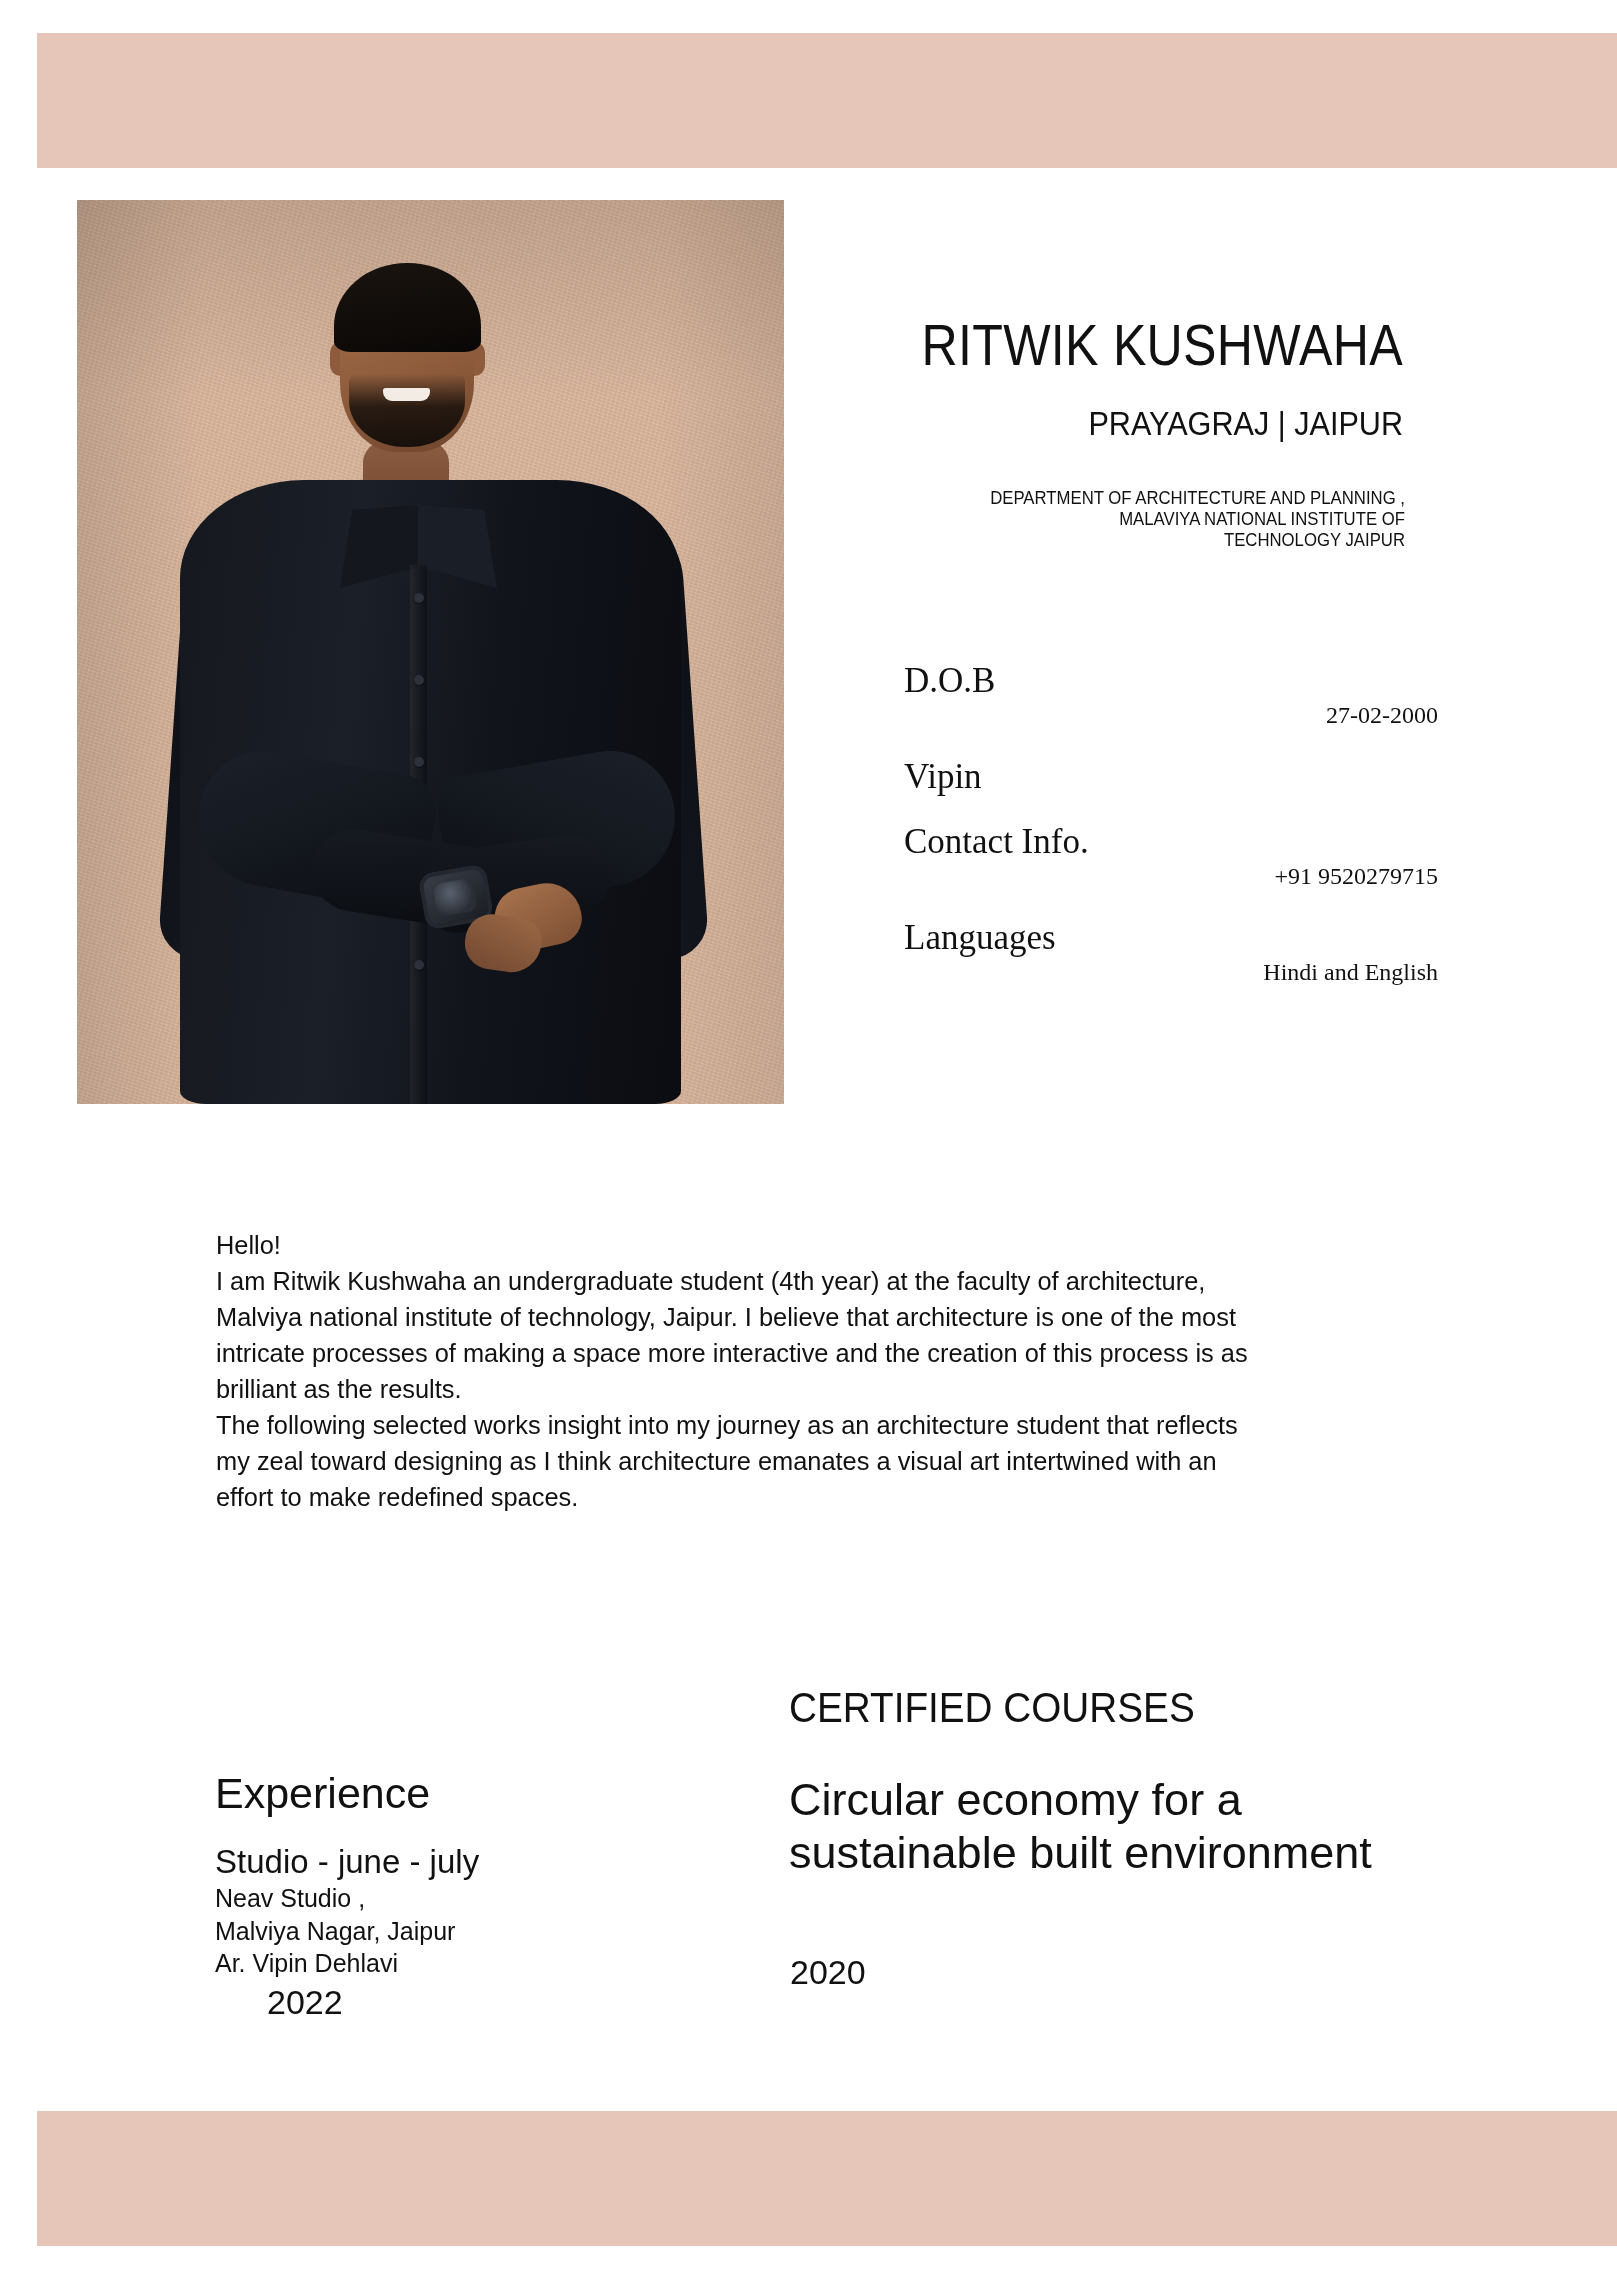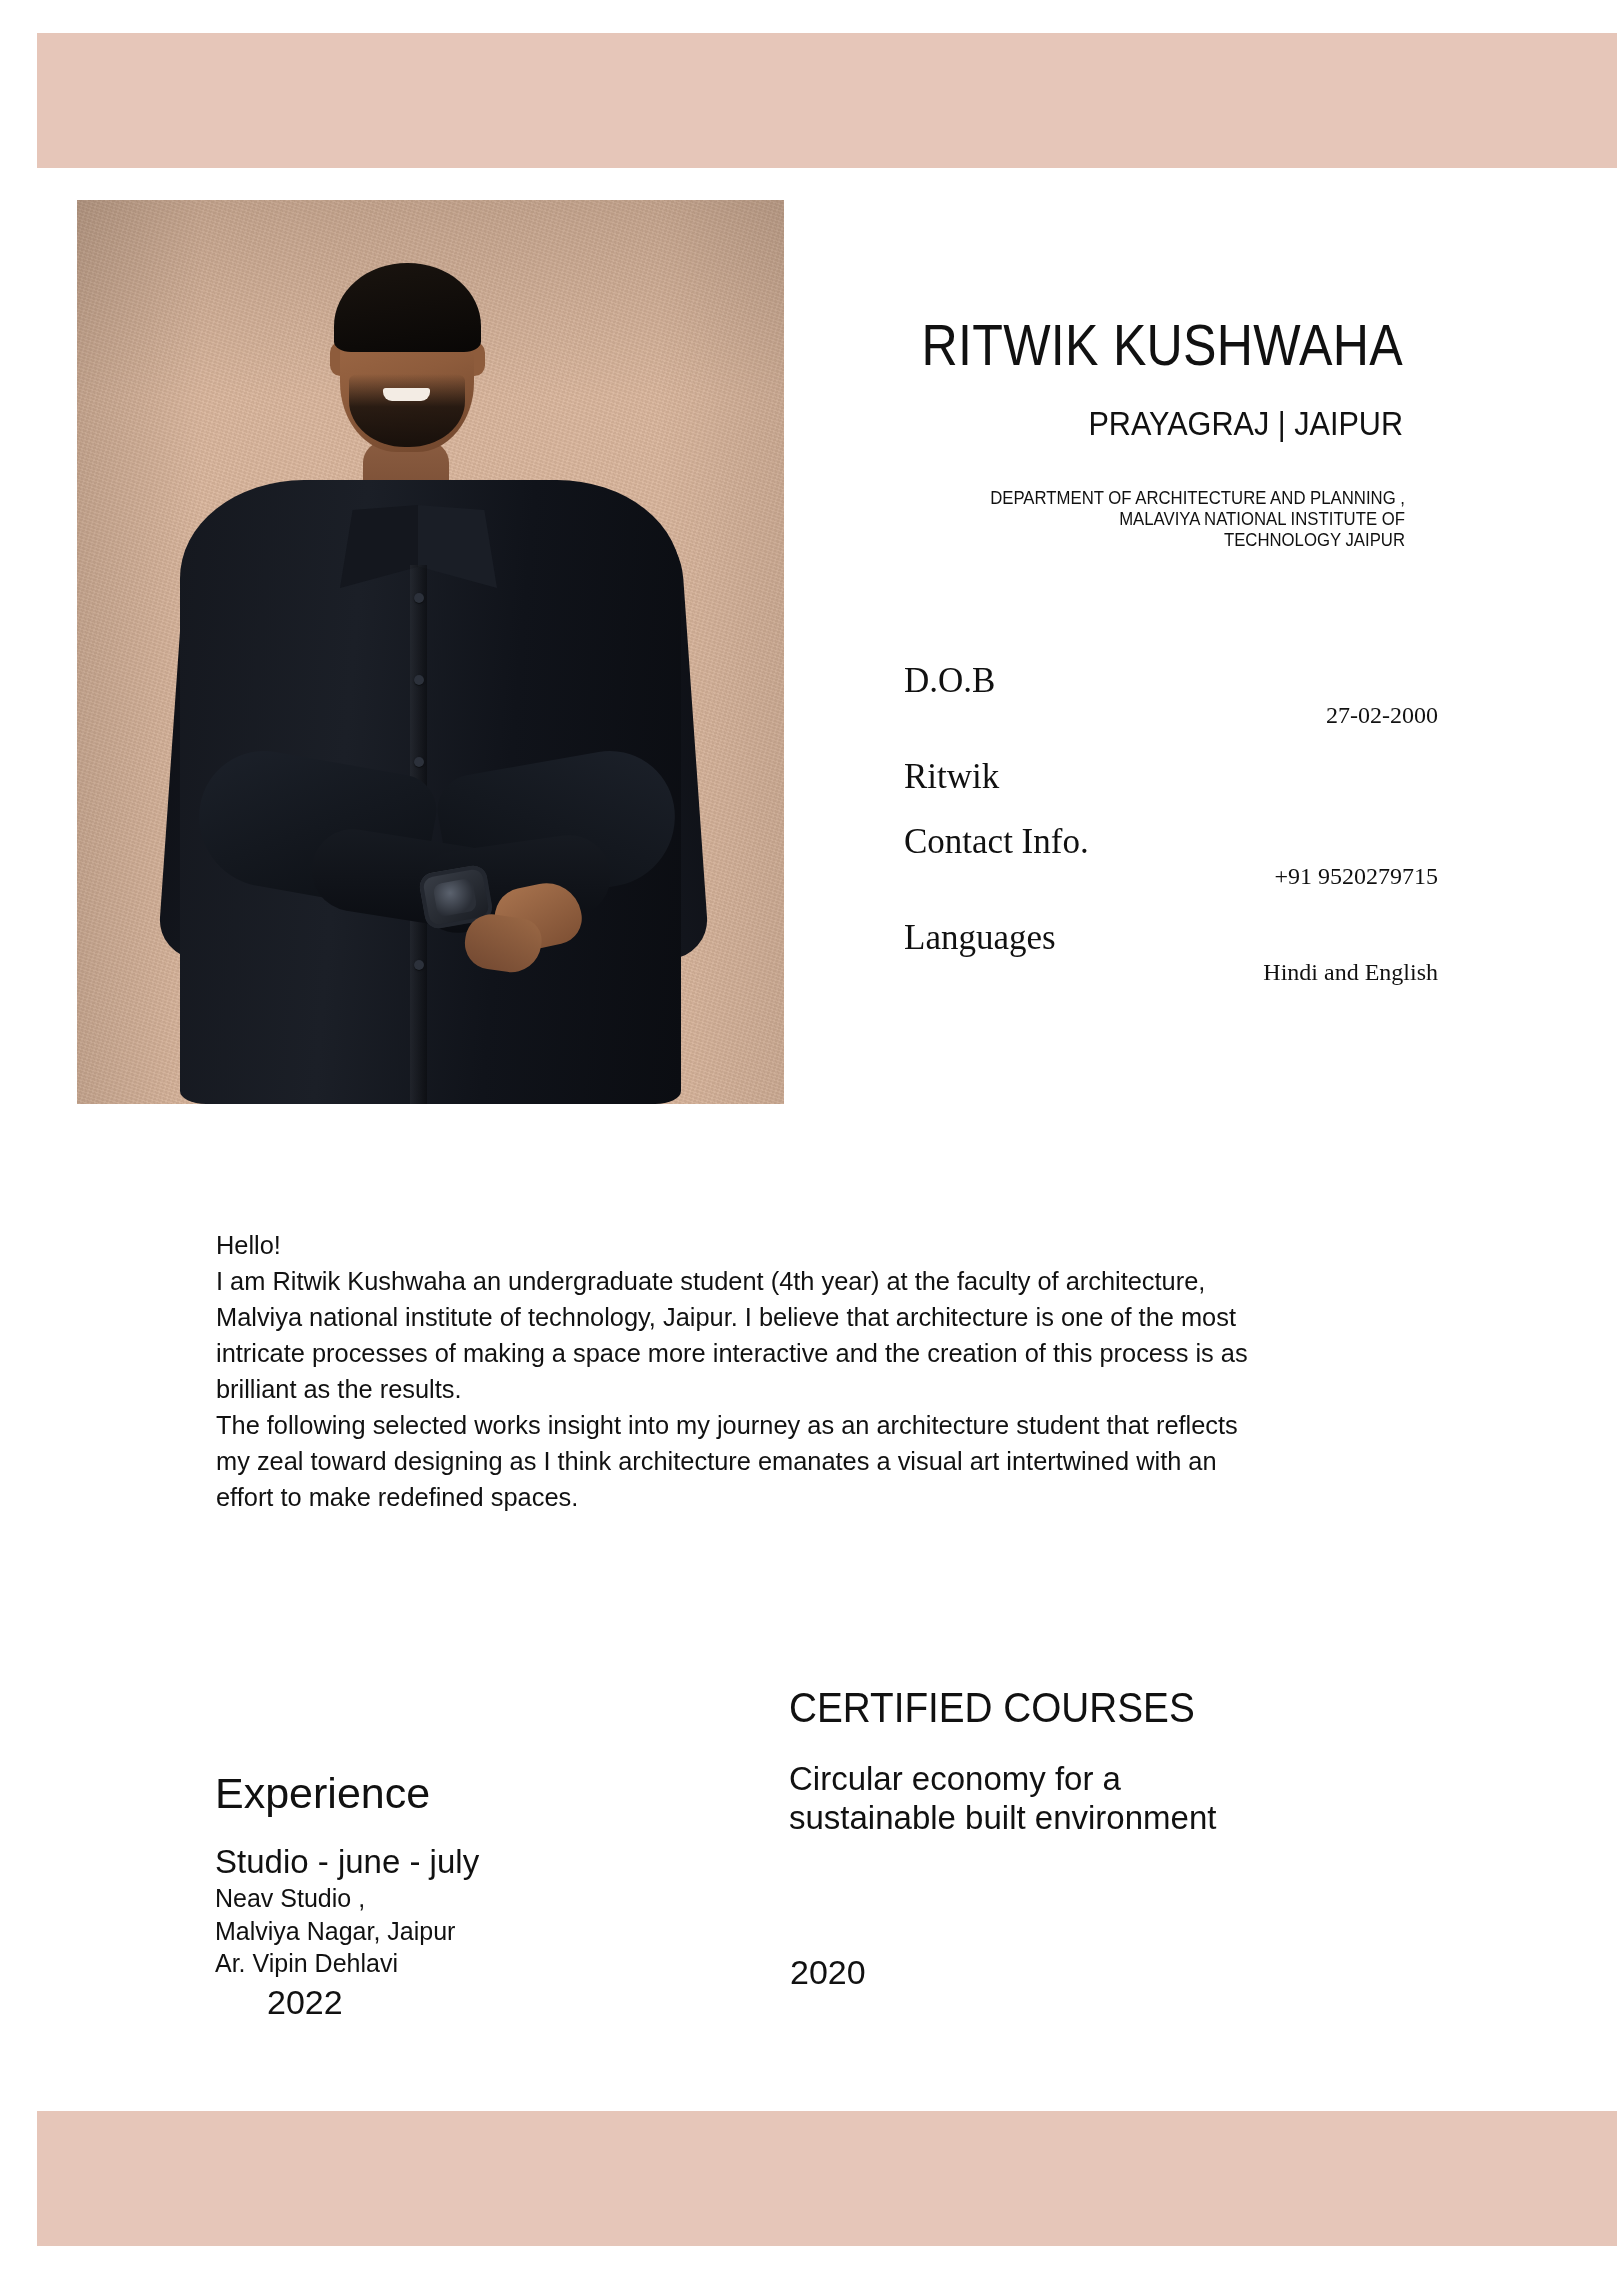--- a/index.html
+++ b/index.html
@@ -367,21 +367,21 @@
     <div>MALAVIYA NATIONAL INSTITUTE OF</div>
     <div>TECHNOLOGY JAIPUR</div>
   </div>
 
   <div id="contact">
     <div class="field">
       <div class="field-label">D.O.B</div>
       <div class="field-value"> 27-02-2000</div>
     </div>
     <div class="field">
-      <div class="field-label">Ritwik</div>
+      <div class="field-label">Vipin</div>
     </div>
     <div class="field">
       <div class="field-label">Contact Info.</div>
       <div class="field-value">+91 9520279715</div>
     </div>
     <div class="field">
       <div class="field-label">Languages</div>
       <div class="field-value">Hindi and English</div>
     </div>
   </div>
@@ -399,19 +399,19 @@
     <div class="sec-heading">Experience</div>
     <div class="sec-title">Studio - june - july</div>
     <div class="sec-lines">Neav Studio ,
 Malviya Nagar, Jaipur
 Ar. Vipin Dehlavi</div>
   </div>
   <div class="sec-year" id="experience-year">2022</div>
 
   <div id="section-courses">
     <div class="sec-heading">CERTIFIED COURSES</div>
-    <div class="sec-lines" style="margin-top:31px;font-size:33px;line-height:1.18;">Circular economy for a
+    <div class="sec-lines" style="margin-top:44px;font-size:45px;line-height:1.18;">Circular economy for a
 sustainable built environment</div>
   </div>
   <div class="sec-year" id="courses-year">2020</div>
 
 </div>
 
 
 </body></html>

